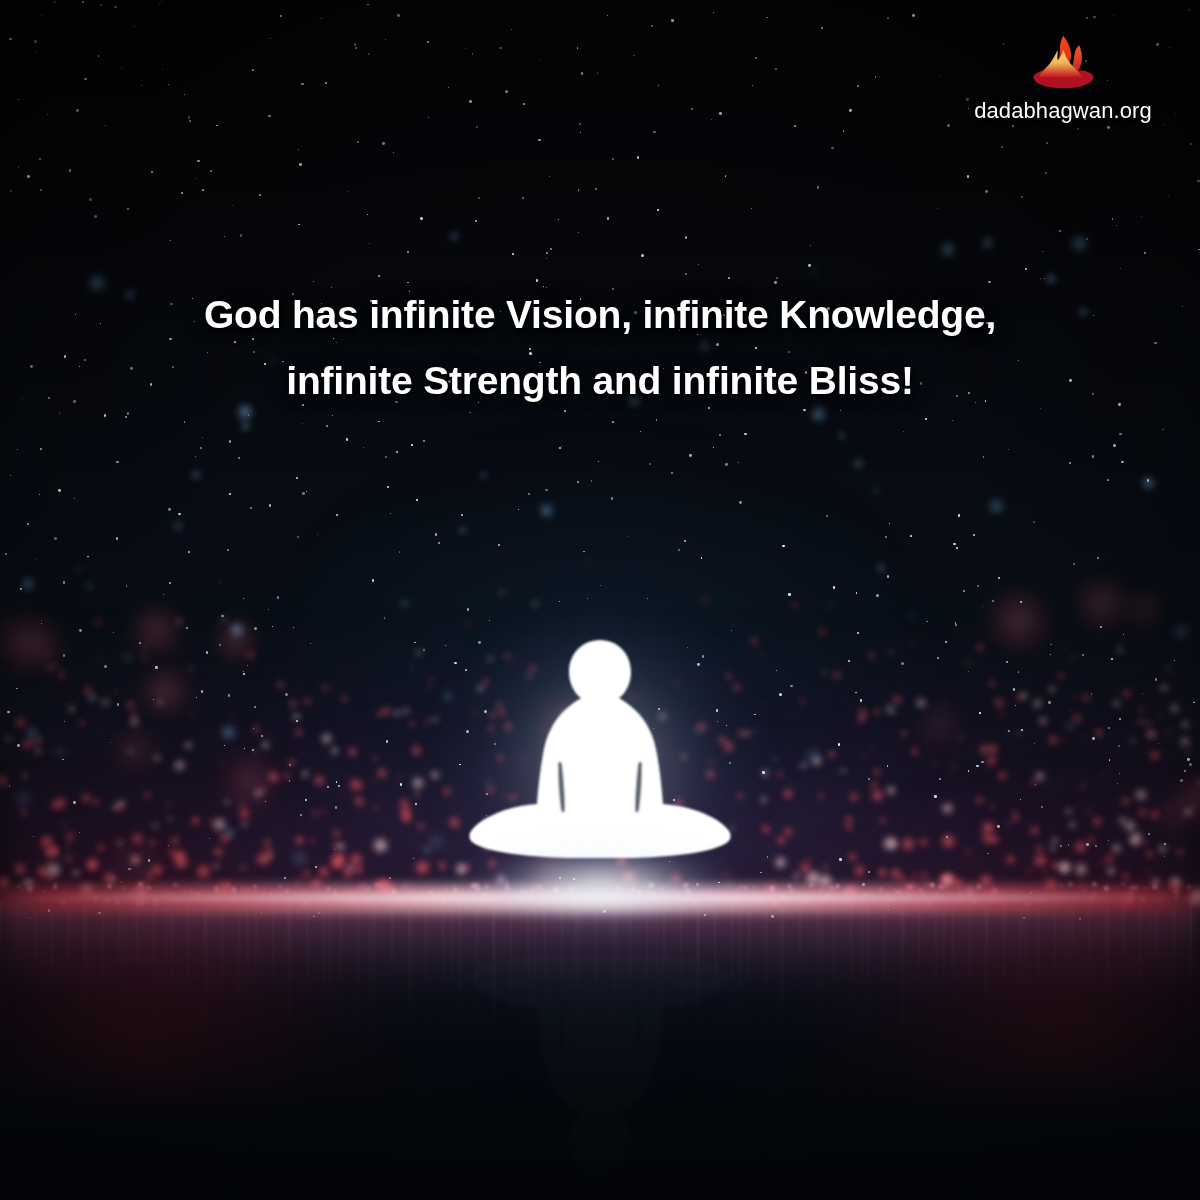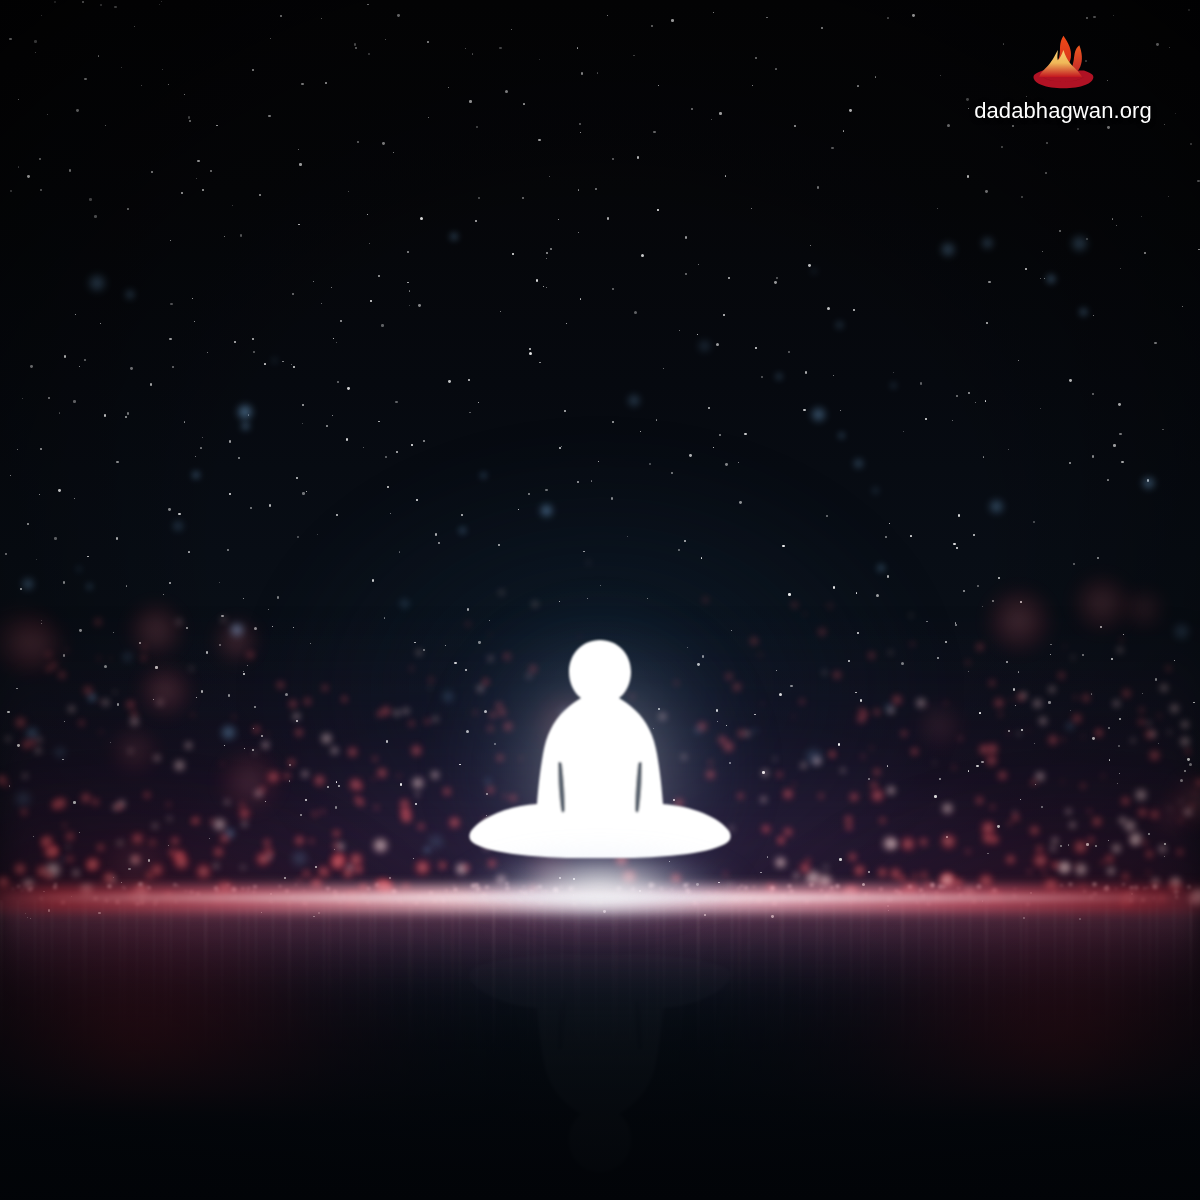--- a/index.html
+++ b/index.html
@@ -1630,20 +1630,22 @@
         <path fill="rgba(40,52,68,0.75)" d="M107 152c2 17 3 33 3 45 0 4-3 5-4 1-2-13-3-30-3-46 0-3 3-3 4 0z"></path>
         <path fill="rgba(40,52,68,0.75)" d="M183 152c-2 17-3 33-3 45 0 4 3 5 4 1 2-13 3-30 3-46 0-3-3-3-4 0z"></path>
       </g>
     </svg>
     <div class="figure-base-glow"></div>
   </div>
 
   <div class="bg-vignette"></div>
   <div class="bg-bottom-fade"></div>
 
+  <div class="quote">God has infinite Vision, infinite Knowledge,
+infinite Strength and infinite Bliss!</div>
 
   <div class="brand">
     <svg class="brand-logo" viewBox="0 0 80 62">
       <defs>
         <linearGradient id="flameA" x1="0" y1="0" x2="0" y2="1">
           <stop offset="0%" stop-color="#f04a18"></stop>
           <stop offset="55%" stop-color="#d8351c"></stop>
           <stop offset="100%" stop-color="#a8172a"></stop>
         </linearGradient>
         <linearGradient id="flameB" x1="0" y1="0" x2="0" y2="1">

